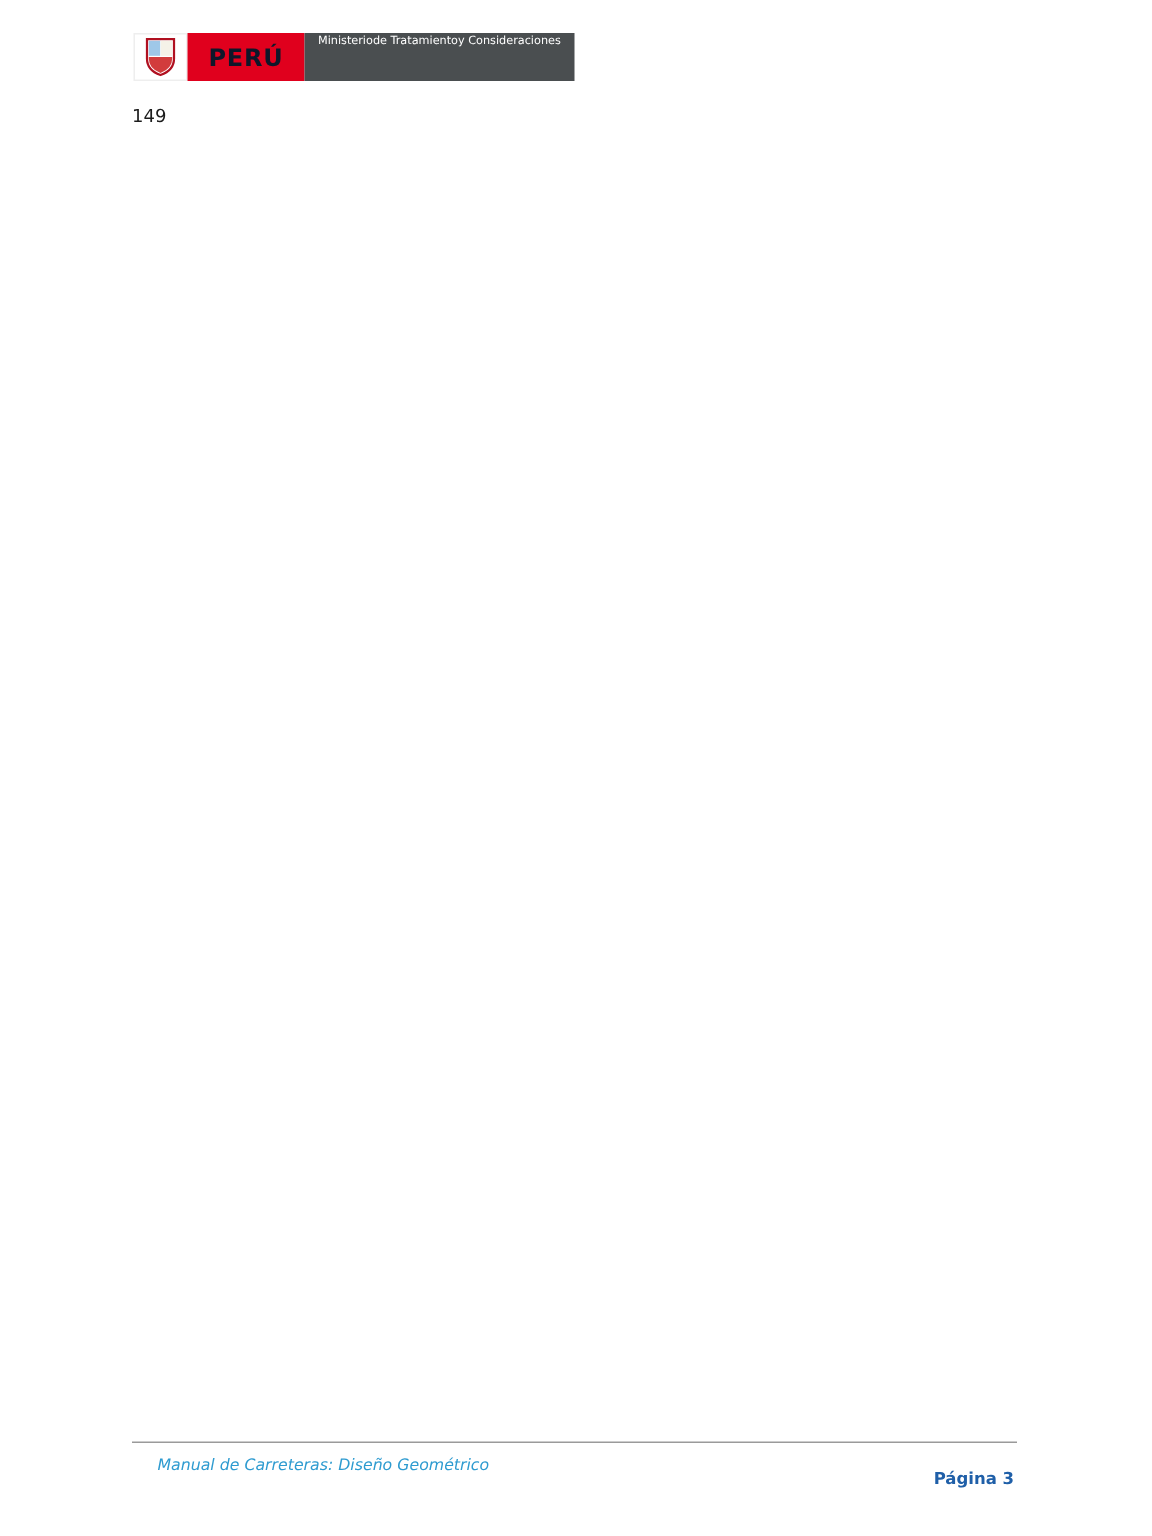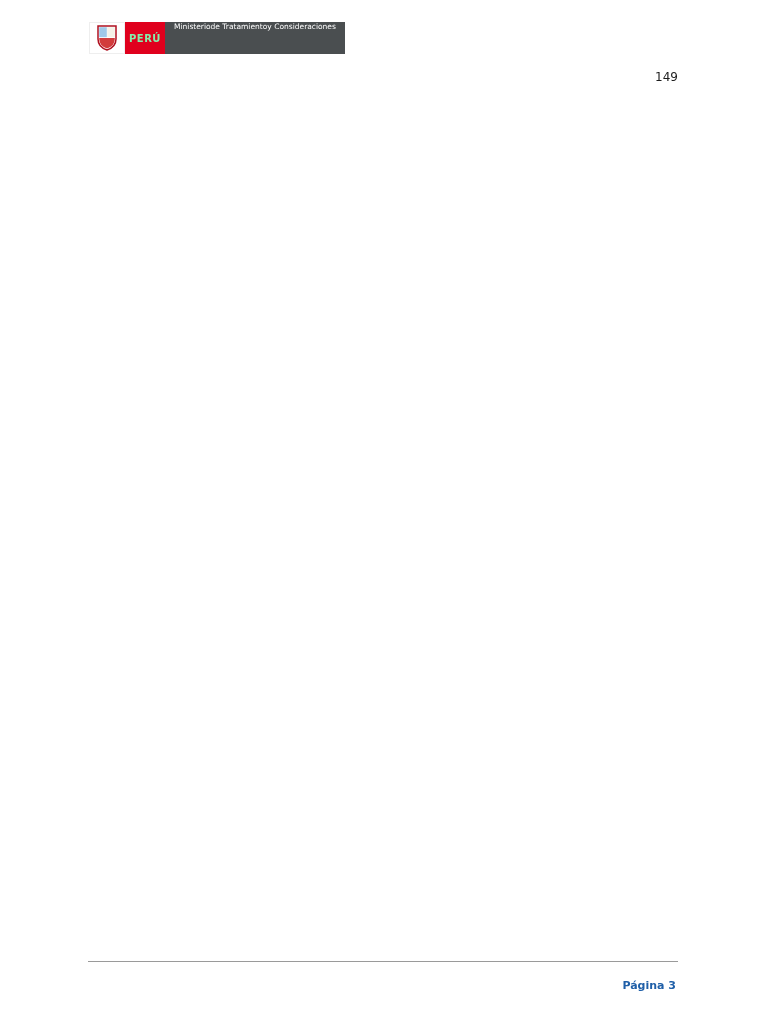--- a/index.html
+++ b/index.html
@@ -10,30 +10,30 @@
     color:var(--color-text, #1c1c1c);
     position:relative;
     overflow:hidden;
   }
   .page { position:absolute; inset:0; background:#fff; }
 
   
   .header-logo { position:absolute; top:22px; left:89px; height:32px; display:flex; align-items:stretch; }
   .coat { width:36px; background:#fff; border:1px solid #eee; display:flex; align-items:center; justify-content:center; }
   .brand-red {
-    background:var(--color-brand_red,#e0001d); color:#86efac; font-weight:bold;
-    display:flex; align-items:center; padding:0 4px; font-size:10px; letter-spacing:.5px;
+    background:var(--color-brand_red,#e0001d); color:#0f172a; font-weight:bold;
+    display:flex; align-items:center; padding:0 14px; font-size:16px; letter-spacing:.5px;
   }
   .brand-gray {
     background:var(--color-brand_gray,#4a4e50); color:#fff; font-size:7.5px; line-height:1.35;
     display:flex; flex-direction:row; justify-content:center; padding:0 9px; min-width:86px;
   }
 
   
-  .toc { position:absolute; top:66px; left:88px; width:590px;text-align:right; }
+  .toc { position:absolute; top:66px; left:88px; width:590px; }
   .row {
     display:flex; align-items:baseline;
     font-size:12px; line-height:22px; height:22px;
     color:var(--color-text,#1c1c1c);
     white-space:nowrap;
   }
   .row .label { flex:none; white-space:nowrap; }
   .row .dots  { flex:1 1 0; min-width:0; overflow:hidden; white-space:nowrap; margin:0 3px; letter-spacing:1.2px; }
   .row .page  { flex:none; }
   .row-chapter { font-weight:bold; font-size:13px; margin-top:7px; margin-bottom:7px; }
@@ -273,17 +273,18 @@
         <span class="label">302.06.04 Configuraciones no recomendables</span>
         <span class="dots">....................................................................................................................................................................................</span>
         <span class="page">149</span>
       </div>
     </main>
 
   <div class="footer-rule"></div>
 
   <footer>
     <div class="footer-left">
+      <div>Manual de Carreteras: Diseño Geométrico</div>
     </div>
     <div class="footer-right">Página 3</div>
   </footer>
 
 </div>
 
 </body></html>

